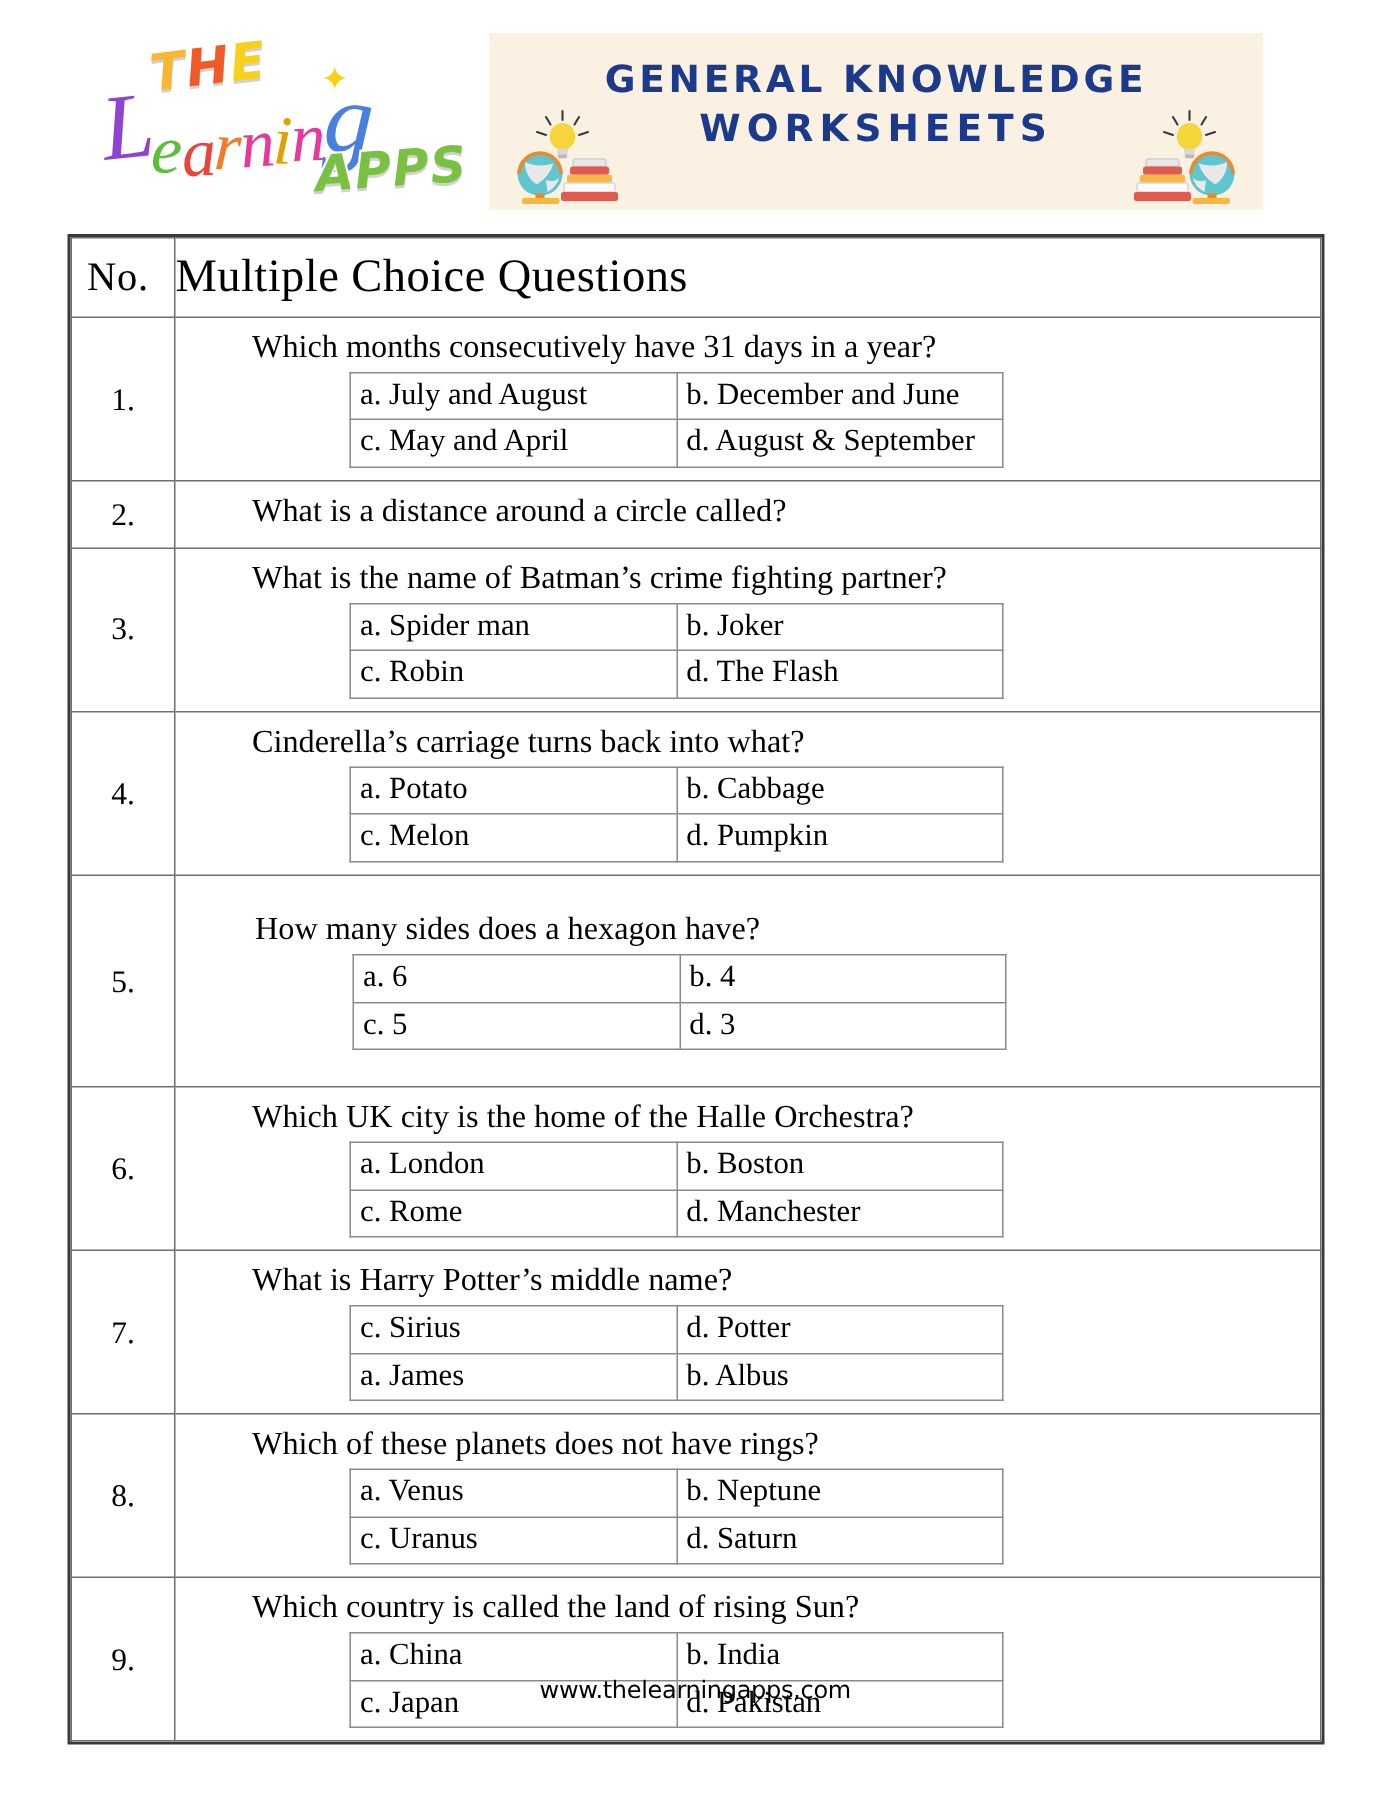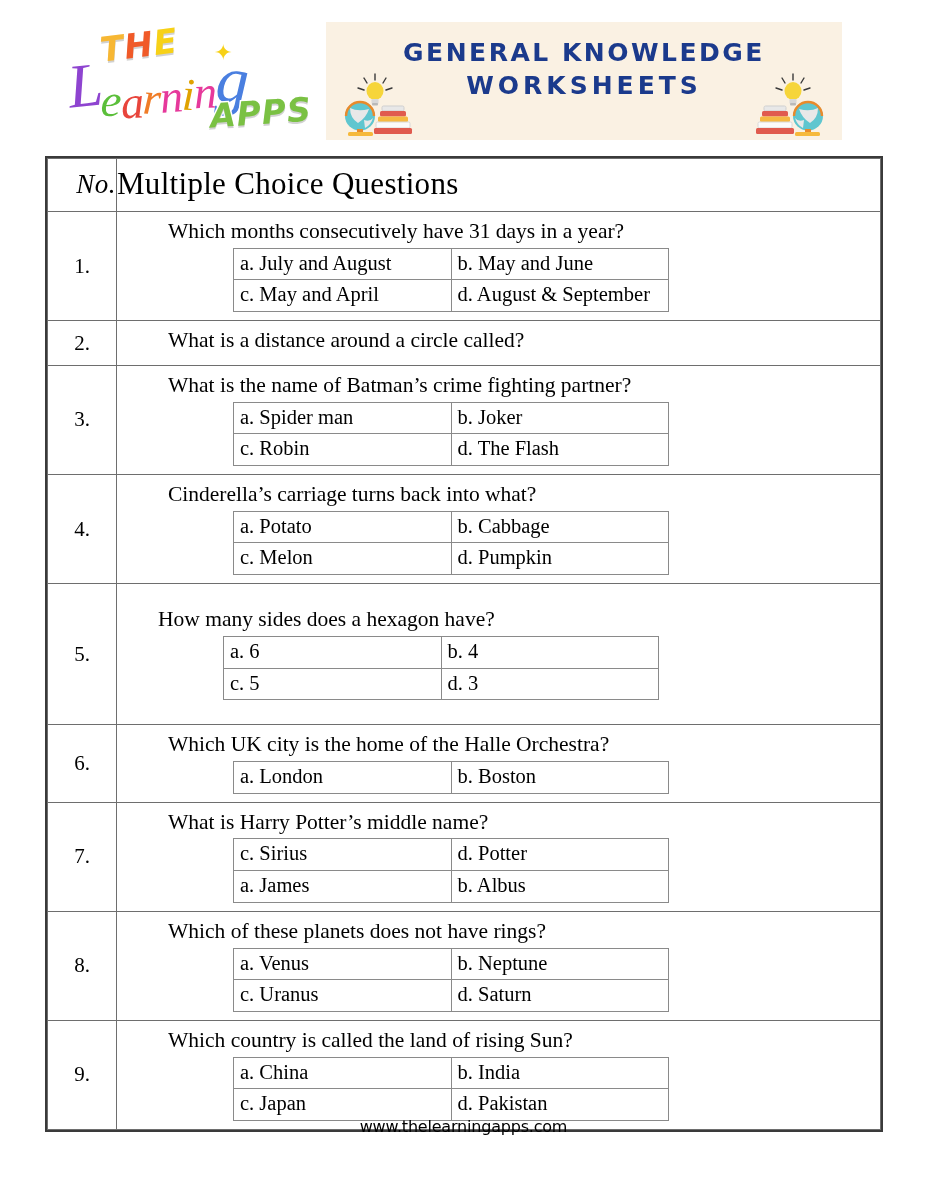--- a/index.html
+++ b/index.html
@@ -144,40 +144,39 @@
   table.qtable > tbody > tr > td {
     border: 1px solid #6e6e6e;
     vertical-align: middle;
     background: #fff;
   }
   .col-no { width: 58px; }
 
   .hdr-no {
     font-size: 27px;
     padding: 7px 0 9px 10px;
-    text-align: right;
+    text-align: left;
     letter-spacing: 0.5px;
-    font-style: italic;
   }
   .hdr-title {
     font-size: 31px;
     text-align: left;
     padding: 7px 0 9px 0;
     letter-spacing: 0.3px;
   }
 
   .num-cell {
     text-align: center;
     font-size: 21px;
     vertical-align: middle;
   }
   .q-cell {
     padding: 6px 0 8px 10px;
   }
-  .q-cell.tall { padding: 22px 0 24px 0; }
+  .q-cell.tall { padding: 22px 0 24px 12px; }
 
   .q-text {
     font-size: 21.5px;
     line-height: 1.25;
     margin-bottom: 3px;
     white-space: nowrap;
     margin-left: 41px;
   }
 
   table.opts {
@@ -306,21 +305,21 @@
     </tbody>
     <tbody id="rows-host">
   <tr>
     <td class="col-no num-cell">1.</td>
     <td class="q-cell">
       <div class="q-text">Which months consecutively have 31 days in a year?</div>
       <table class="opts">
         <tbody>
           <tr>
             <td>a. July and August</td>
-            <td>b. May and June</td>
+            <td>b. December and June</td>
           </tr>
           <tr>
             <td>c. May and April</td>
             <td>d. August &amp; September</td>
           </tr>
         </tbody>
       </table>
     </td>
   </tr>
 
@@ -391,20 +390,24 @@
   <tr>
     <td class="col-no num-cell">6.</td>
     <td class="q-cell">
       <div class="q-text">Which UK city is the home of the Halle Orchestra?</div>
       <table class="opts">
         <tbody>
           <tr>
             <td>a. London</td>
             <td>b. Boston</td>
           </tr>
+          <tr>
+            <td>c. Rome</td>
+            <td>d. Manchester</td>
+          </tr>
         </tbody>
       </table>
     </td>
   </tr>
 
   <tr>
     <td class="col-no num-cell">7.</td>
     <td class="q-cell">
       <div class="q-text">What is Harry Potter’s middle name?</div>
       <table class="opts">

